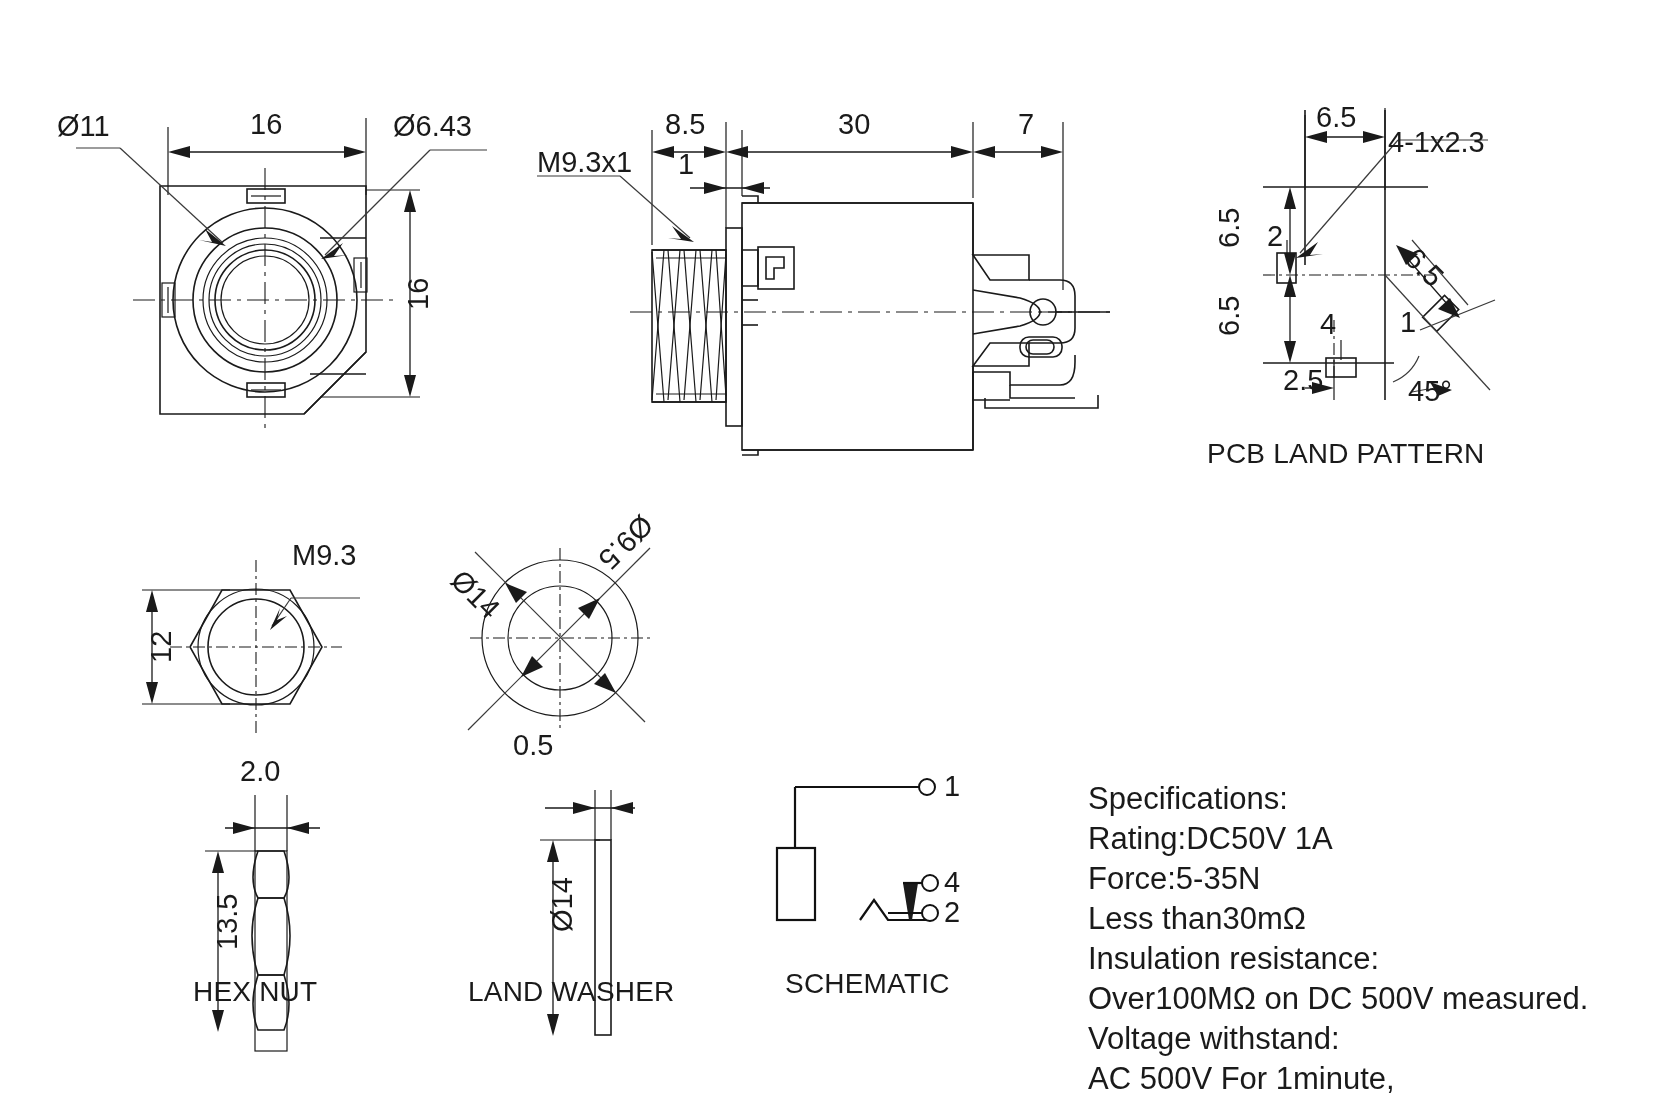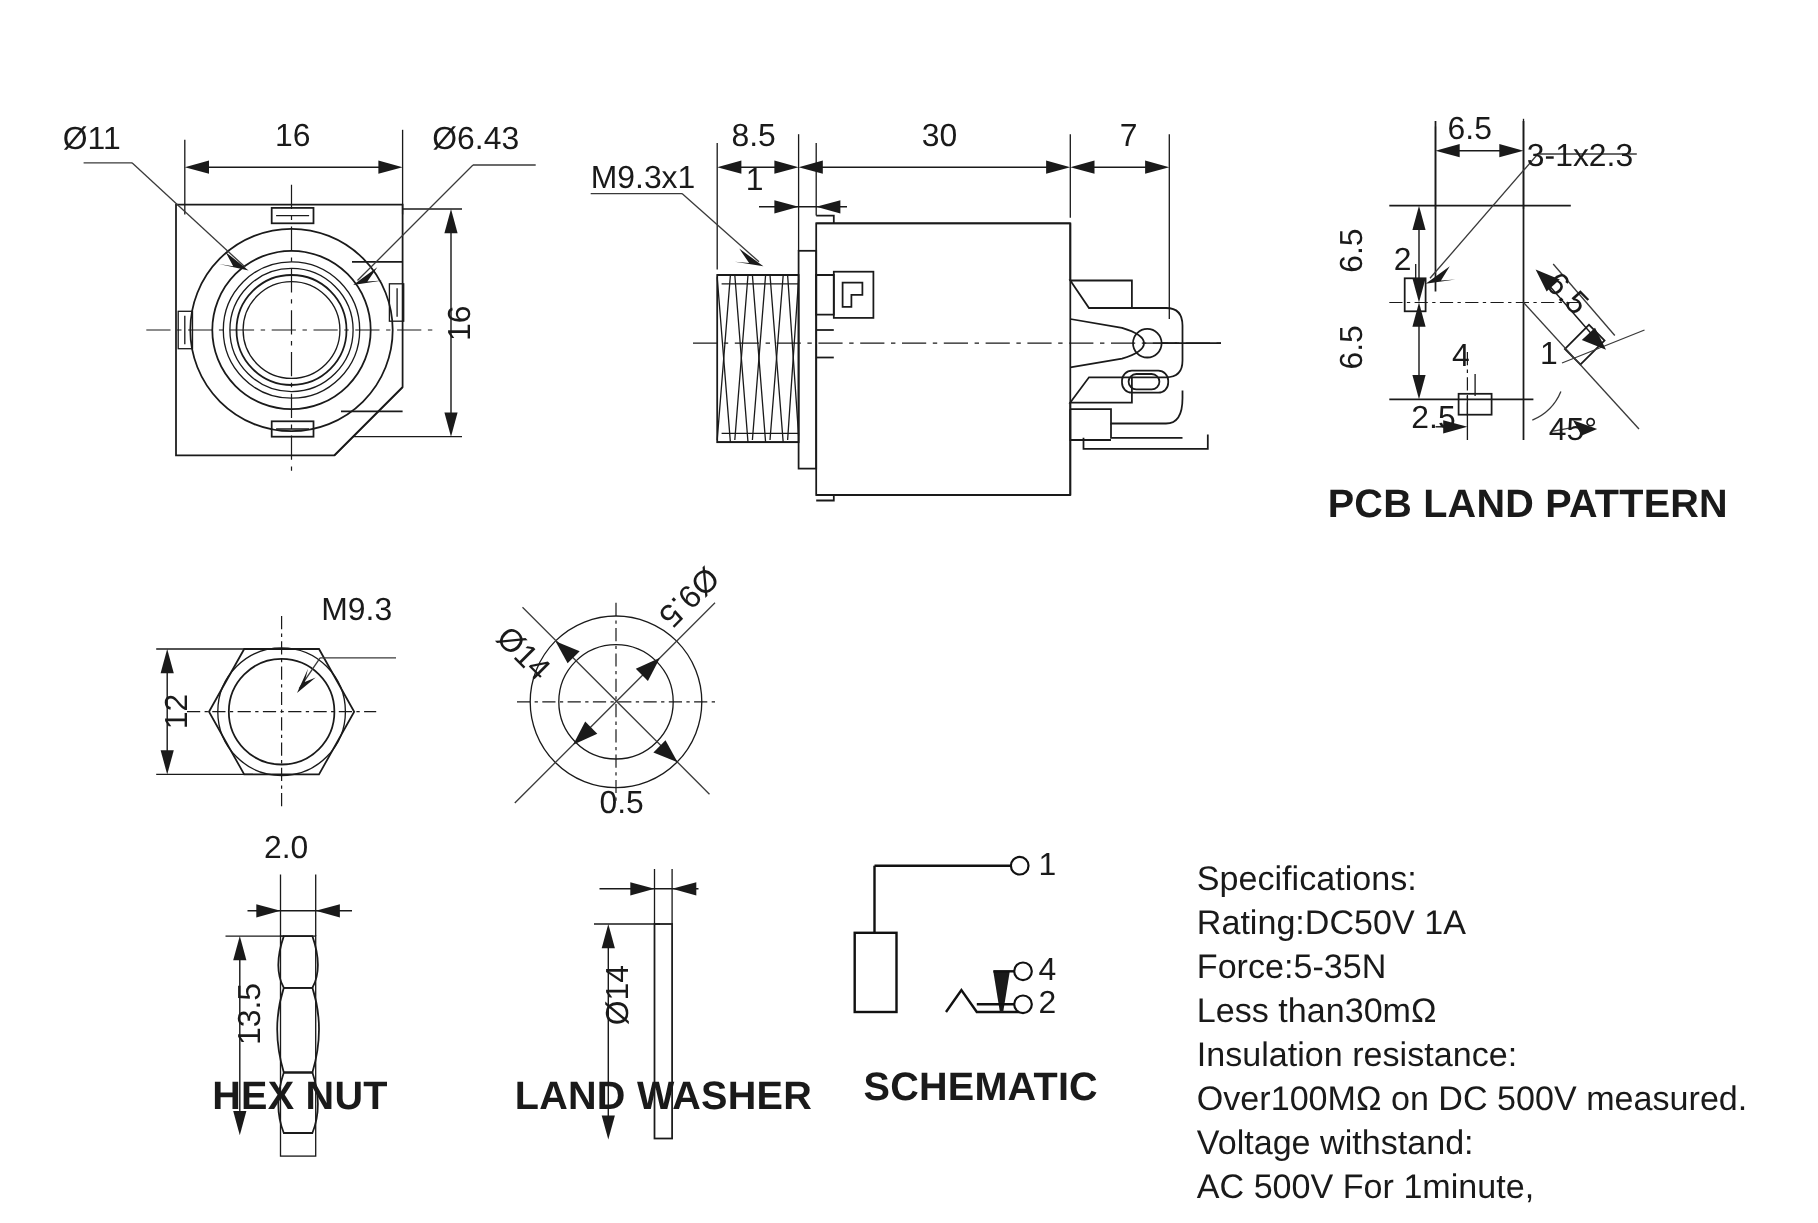--- a/index.html
+++ b/index.html
@@ -41,21 +41,21 @@
 
   .txt {
     position: absolute;
     font-family: "Liberation Sans", sans-serif;
     color: #1a1a1a;
     white-space: pre;
     line-height: 1;
   }
   .dim-txt   { font-size: 29px; }
   .dim-txt-v { font-size: 29px; transform-origin: 0 0; }
-  .sect-title{ font-size: 36px; font-weight: bold; letter-spacing: 0.2px; }
+  .sect-title{ font-size: 28px; font-weight: normal; letter-spacing: 0.2px; }
   .spec-line { font-size: 31px; }
   #specs {
     position: absolute;
     left: 1088px;
     top: 781px;
     width: 560px;
   }
   #specs .spec-line { position: static; display: block; margin-bottom: 4px; }
 </style>
 </head>
@@ -344,35 +344,35 @@
   <div class="txt dim-txt" style="left:678px; top:150px;">1</div>
   <div class="txt dim-txt" style="left:838px; top:110px;">30</div>
   <div class="txt dim-txt" style="left:1018px; top:110px;">7</div>
 
   <div class="txt dim-txt" style="left:1316px; top:103px;">6.5</div>
   <div class="txt dim-txt-v" style="left:1215px; top:248px; transform:rotate(-90deg);">6.5</div>
   <div class="txt dim-txt-v" style="left:1215px; top:336px; transform:rotate(-90deg);">6.5</div>
   <div class="txt dim-txt" style="left:1420px; top:243px; transform:rotate(45deg); transform-origin:0 0;">6.5</div>
   <div class="txt dim-txt" style="left:1283px; top:366px;">2.5</div>
   <div class="txt dim-txt" style="left:1408px; top:377px;">45°</div>
-  <div class="txt dim-txt" style="left:1388px; top:128px;">3-1x2.3</div>
+  <div class="txt dim-txt" style="left:1388px; top:128px;">4-1x2.3</div>
   <div class="txt dim-txt" style="left:1267px; top:222px;">2</div>
   <div class="txt dim-txt" style="left:1320px; top:310px;">4</div>
   <div class="txt dim-txt" style="left:1400px; top:308px;">1</div>
   <div class="txt sect-title" style="left:1207px; top:440px;">PCB LAND PATTERN</div>
 
   <div class="txt dim-txt" style="left:292px; top:541px;">M9.3</div>
   <div class="txt dim-txt-v" style="left:147px; top:663px; transform:rotate(-90deg);">12</div>
   <div class="txt dim-txt" style="left:240px; top:757px;">2.0</div>
   <div class="txt dim-txt-v" style="left:213px; top:950px; transform:rotate(-90deg);">13.5</div>
   <div class="txt sect-title" style="left:193px; top:978px;">HEX NUT</div>
 
   <div class="txt dim-txt" style="left:466px; top:565px; transform:rotate(45deg); transform-origin:0 0;">Ø14</div>
   <div class="txt dim-txt" style="left:658px; top:530px; transform:rotate(135deg); transform-origin:0 0;">Ø9.5</div>
-  <div class="txt dim-txt" style="left:513px; top:716px;margin-left:32px;">0.5</div>
+  <div class="txt dim-txt" style="left:513px; top:731px;">0.5</div>
   <div class="txt dim-txt-v" style="left:548px; top:932px; transform:rotate(-90deg);">Ø14</div>
   <div class="txt sect-title" style="left:468px; top:978px;">LAND WASHER</div>
 
   <div class="txt dim-txt" style="left:944px; top:772px;">1</div>
   <div class="txt dim-txt" style="left:944px; top:868px;">4</div>
   <div class="txt dim-txt" style="left:944px; top:898px;">2</div>
   <div class="txt sect-title" style="left:785px; top:970px;text-align:center;">SCHEMATIC</div>
 
   <div id="specs">
     <span class="spec-line">Specifications:</span>

